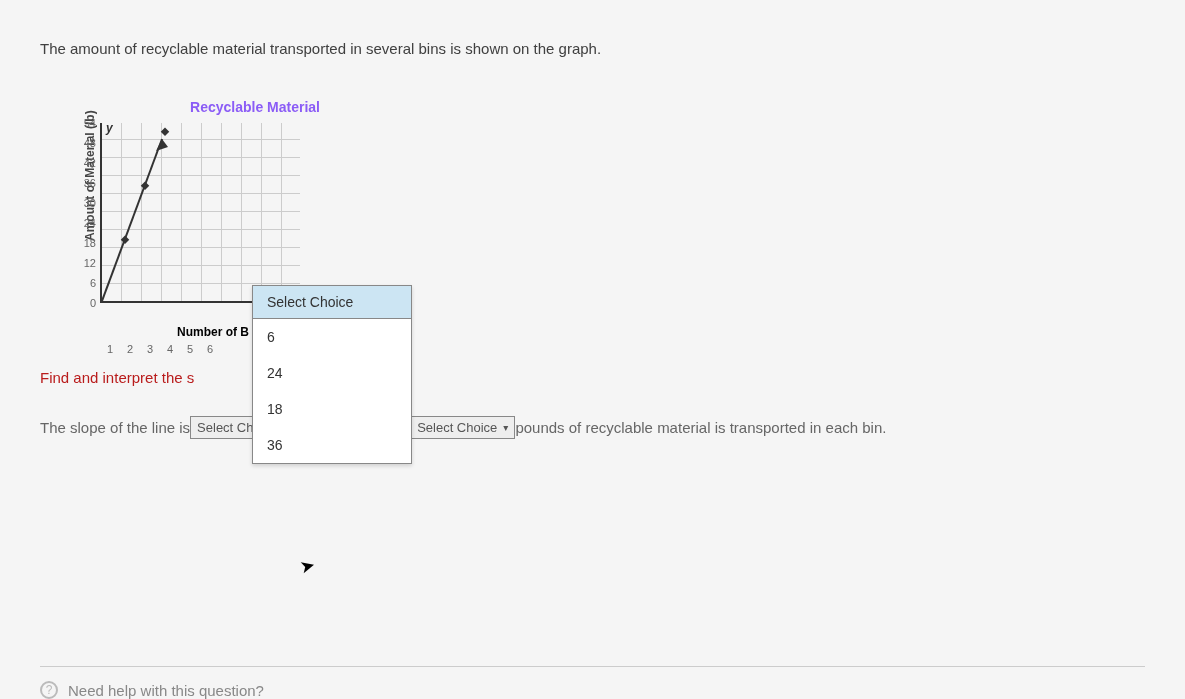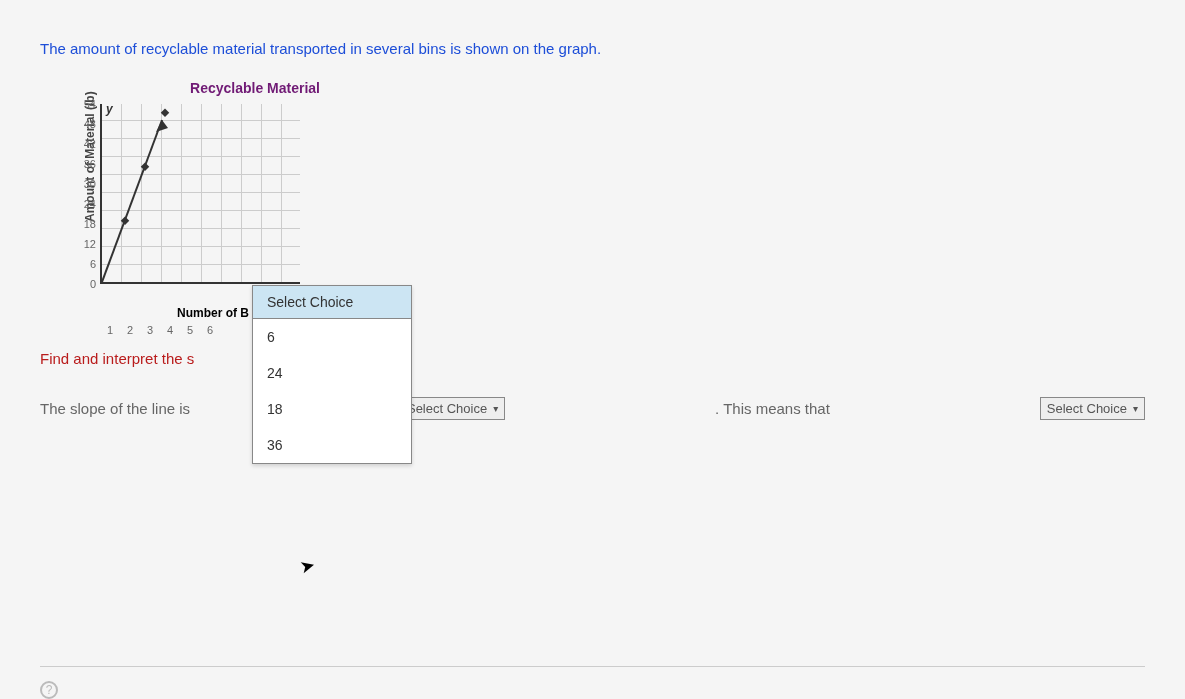--- a/index.html
+++ b/index.html
@@ -8,33 +8,33 @@
       background: #f5f5f5;
       color: #555;
       padding: 40px 40px 0 40px;
       width: 1185px;
       height: 699px;
       position: relative;
       overflow: hidden;
     }
     .question-text {
       font-size: 15px;
-      color: #1d4ed8;
-      margin-bottom: 23px;
+      color: #404040;
+      margin-bottom: 42px;
     }
     .chart-container {
       position: relative;
       margin-left: 40px;
       margin-bottom: 30px;
       width: 320px;
     }
     .chart-title {
       font-size: 14px;
       font-weight: bold;
-      color: #701a75;
+      color: #8b5cf6;
       text-align: center;
       margin-bottom: 8px;
       margin-left: 30px;
     }
     .chart-body {
       display: flex;
       align-items: center;
     }
     .y-axis-label {
       font-size: 12px;
@@ -134,21 +134,20 @@
       color: #b91c1c;
       margin-top: 30px;
       margin-bottom: 30px;
     }
     .answer-line {
       font-size: 15px;
       color: #666;
       display: flex;
       align-items: center;
       flex-wrap: wrap;
-      justify-content: space-between;
     }
     .select-inline {
       display: inline-flex;
       align-items: center;
       border: 1px solid #888;
       background: #eee;
       padding: 3px 6px;
       font-size: 13px;
       color: #555;
       cursor: pointer;
@@ -247,19 +246,21 @@
   <span>The slope of the line is</span>
   <span class="select-inline">
     <span>Select Choice</span>
     <span class="chev">▾</span>
   </span>
   <span>. This means that</span>
   <span class="select-inline">
     <span>Select Choice</span>
     <span class="chev">▾</span>
   </span>
+  <span>pounds of recyclable material is transported in each bin.</span>
 </div>
 
 <div class="cursor-arrow" style="left:300px; top:555px;">➤</div>
 
 <div class="help-section">
   <span class="help-icon">?</span>
+  <span>Need help with this question?</span>
 </div>
 
 </body></html>

